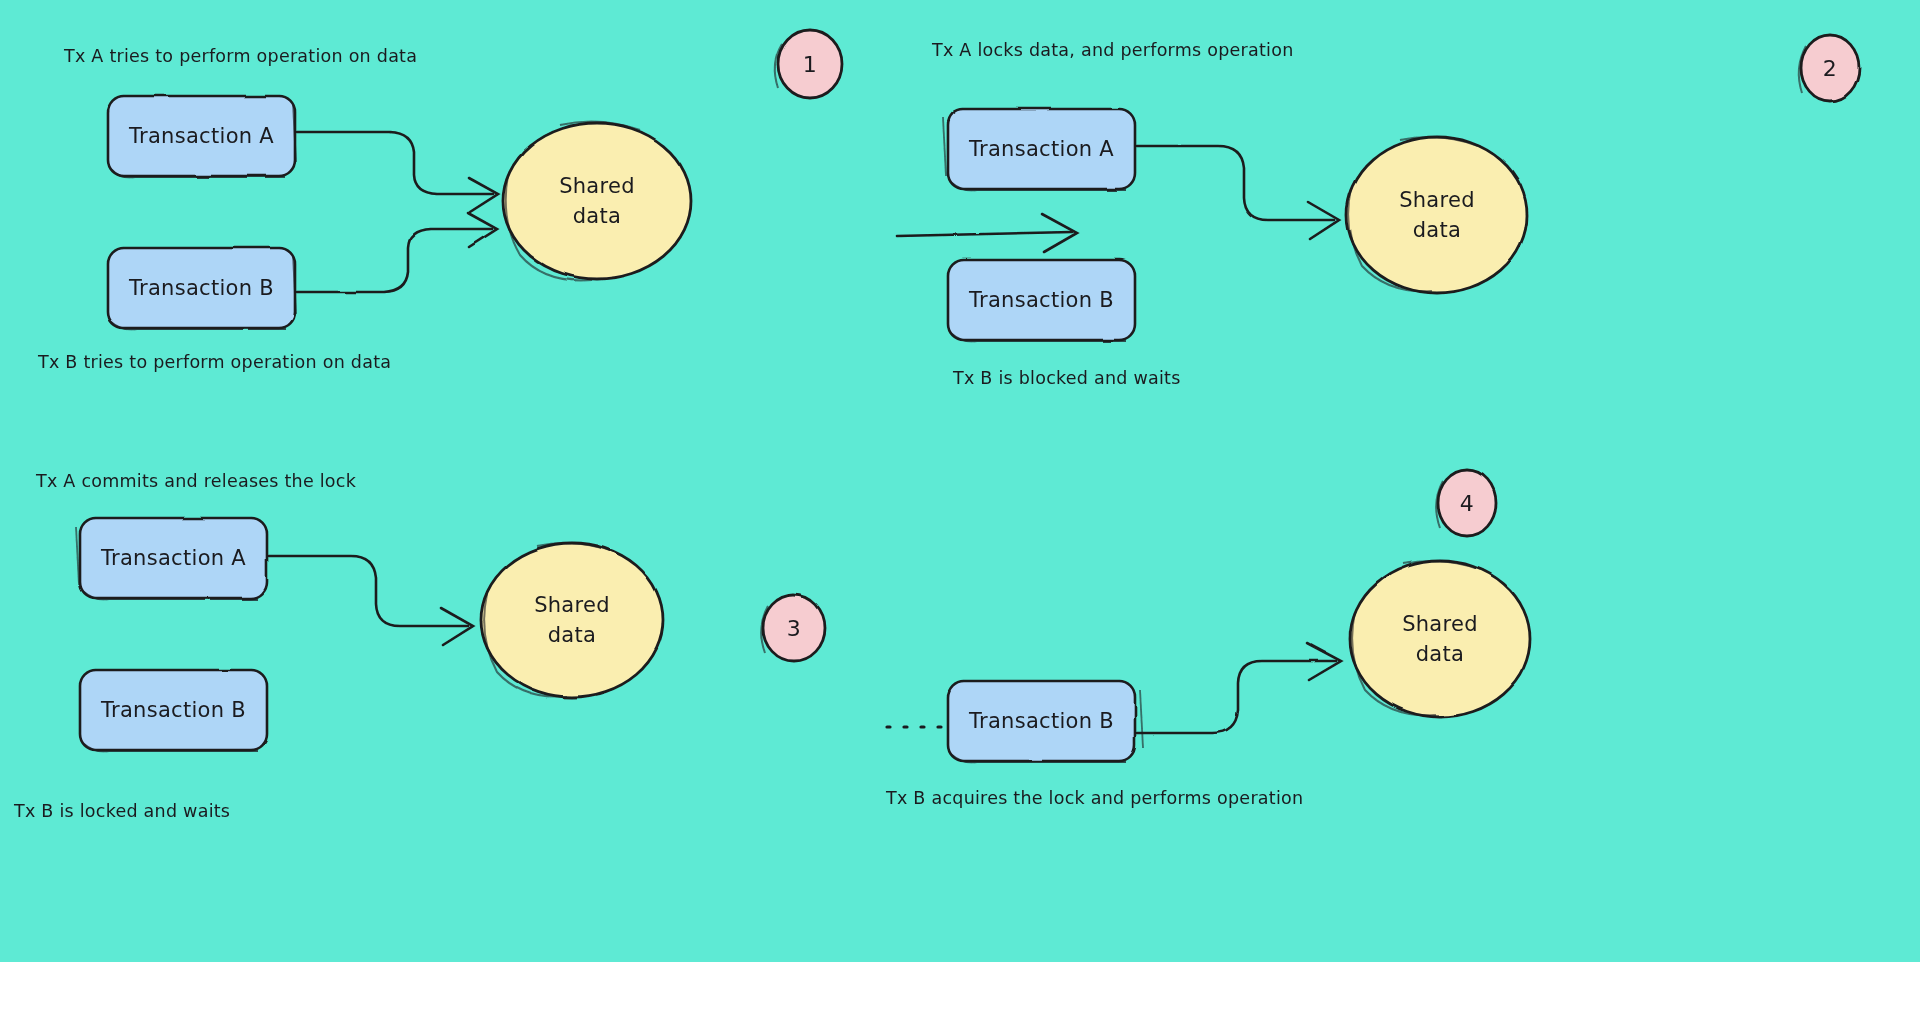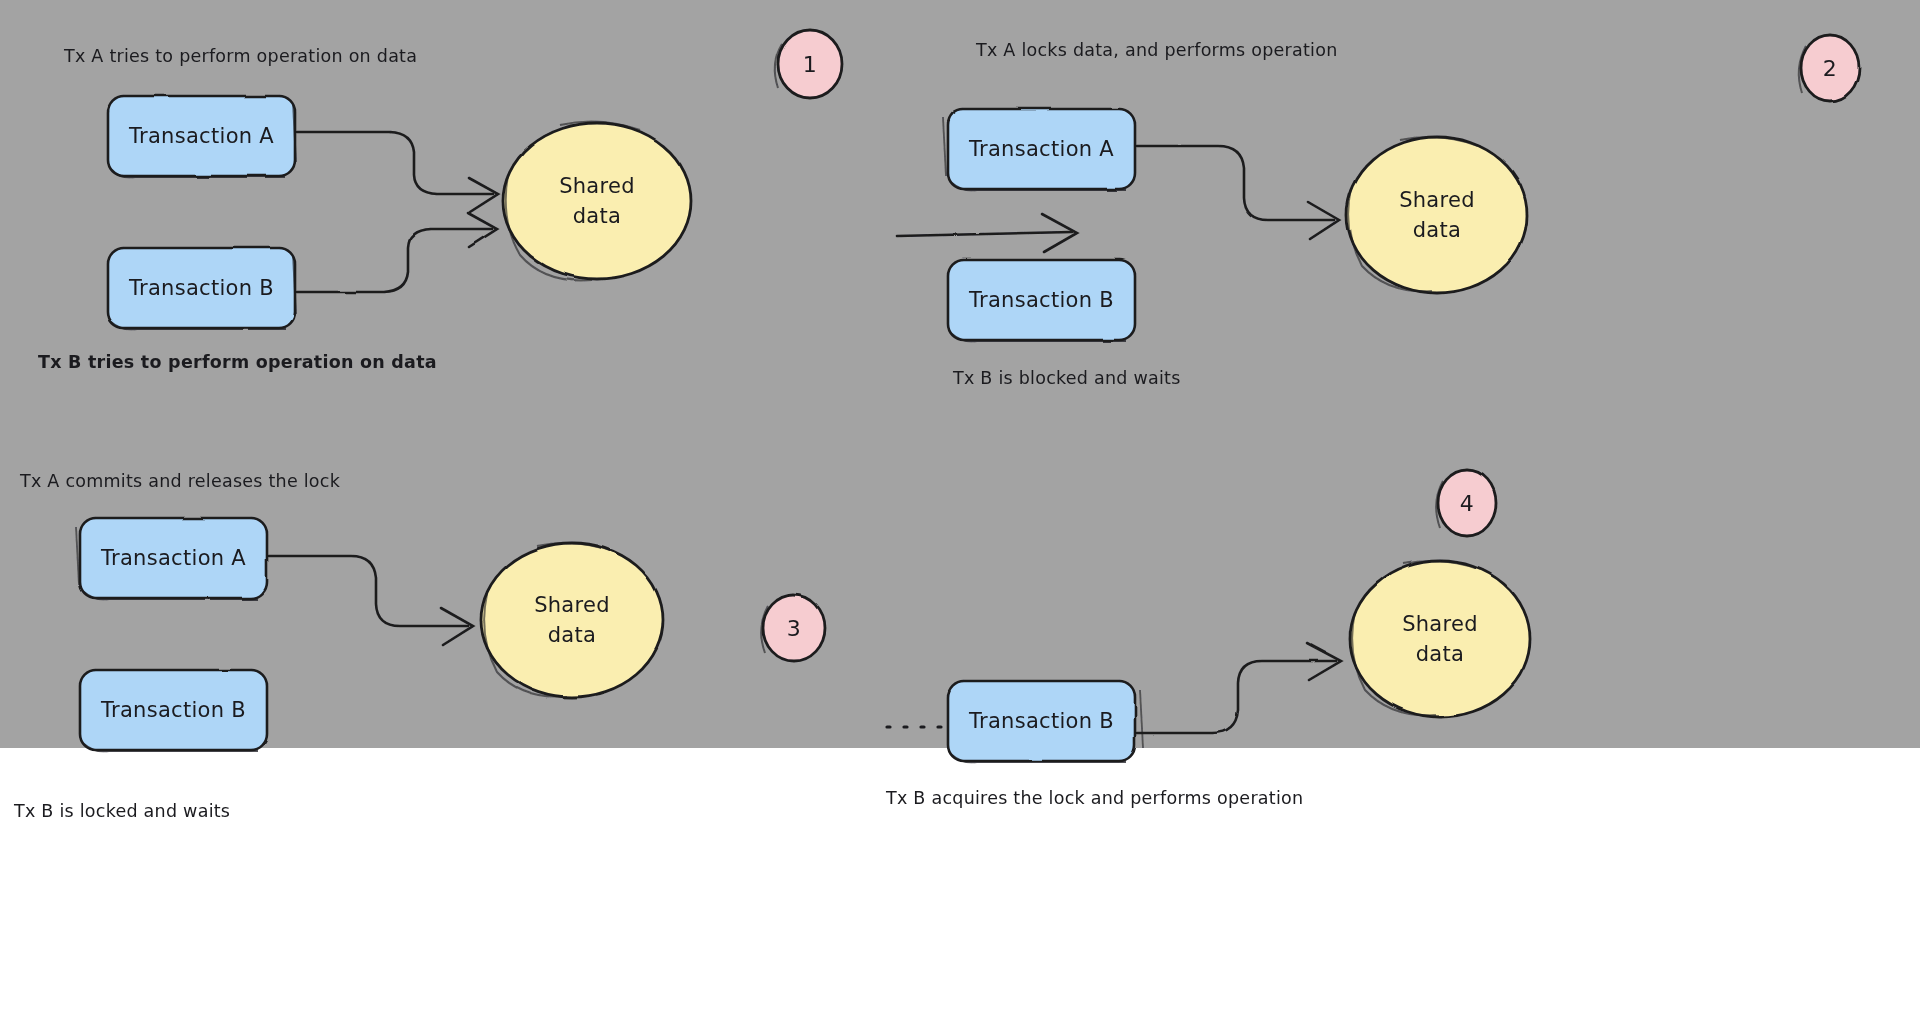--- a/index.html
+++ b/index.html
@@ -10,22 +10,22 @@
   }
   body {
     width: 1920px;
     height: 1021px;
     overflow: hidden;
     font-family: "DejaVu Sans", sans-serif;
   }
   #canvas {
     position: relative;
     width: 1920px;
-    height: 748px;
-    background: #a3a3a3;
+    height: 962px;
+    background: #5eead4;
   }
   svg.layer {
     position: absolute;
     top: 0;
     left: 0;
     width: 1920px;
     height: 1021px;
     pointer-events: none;
   }
   .node-text {
@@ -204,38 +204,38 @@
 
   <div class="node-text box-label" style="left:108px; top:248px; width:187px; height:80px;">Transaction B</div>
 
   <div class="node-text ellipse-label" style="left:503px; top:165px; width:188px; height:72px; flex-direction:column;">
     <span>Shared</span>
     <span>data</span>
   </div>
 
   <div class="node-text badge-label" style="left:778px; top:32px; width:64px; height:64px;">1</div>
 
-  <div class="caption" style="left:38px; top:350px;font-weight:bold;">Tx B tries to perform operation on data</div>
-
-  <div class="caption" style="left:976px; top:38px;">Tx A locks data, and performs operation</div>
+  <div class="caption" style="left:38px; top:350px;">Tx B tries to perform operation on data</div>
+
+  <div class="caption" style="left:932px; top:38px;">Tx A locks data, and performs operation</div>
 
   <div class="node-text box-label" style="left:948px; top:109px; width:187px; height:80px;">Transaction A</div>
 
   <div class="node-text box-label" style="left:948px; top:260px; width:187px; height:80px;">Transaction B</div>
 
   <div class="node-text ellipse-label" style="left:1345px; top:179px; width:184px; height:72px; flex-direction:column;">
     <span>Shared</span>
     <span>data</span>
   </div>
 
   <div class="node-text badge-label" style="left:1800px; top:36px; width:60px; height:64px;">2</div>
 
   <div class="caption" style="left:953px; top:366px;text-align:center;">Tx B is blocked and waits</div>
 
-  <div class="caption" style="left:20px; top:469px;">Tx A commits and releases the lock</div>
+  <div class="caption" style="left:36px; top:469px;">Tx A commits and releases the lock</div>
 
   <div class="node-text box-label" style="left:80px; top:518px; width:187px; height:80px;">Transaction A</div>
 
   <div class="node-text box-label" style="left:80px; top:670px; width:187px; height:80px;">Transaction B</div>
 
   <div class="node-text ellipse-label" style="left:480px; top:584px; width:184px; height:72px; flex-direction:column;">
     <span>Shared</span>
     <span>data</span>
   </div>
 

